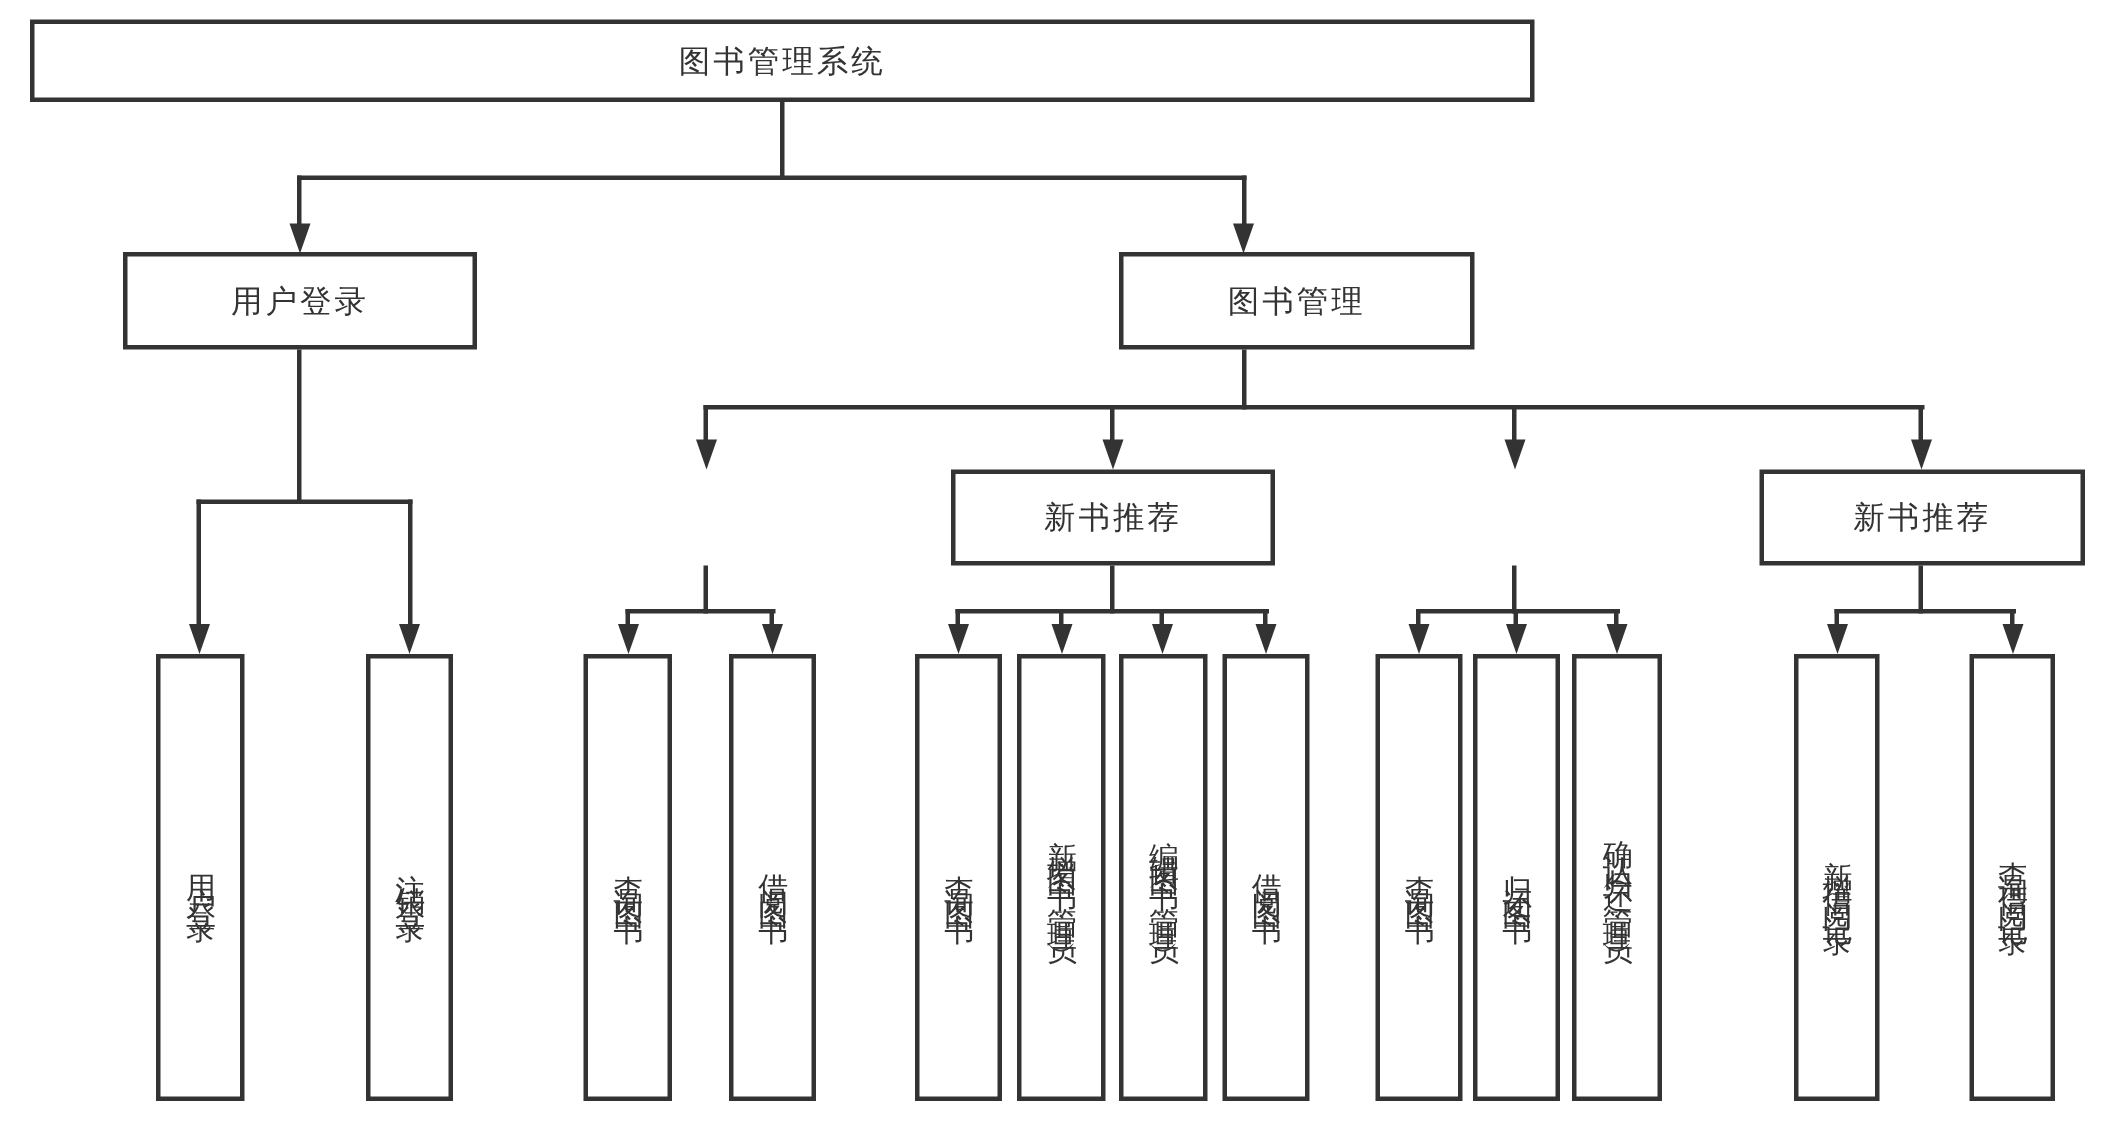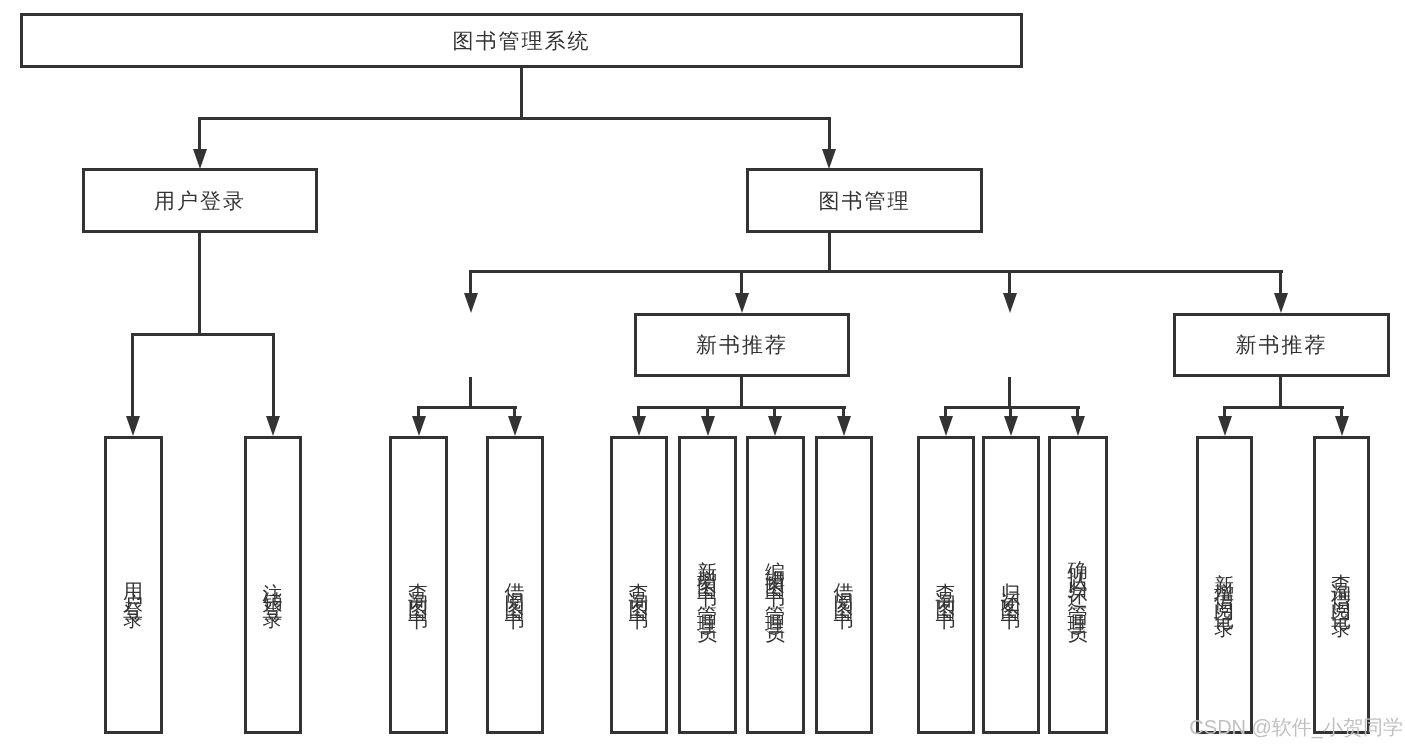--- a/index.html
+++ b/index.html
@@ -190,15 +190,14 @@
   <div class="vline" style="left:1076px;top:406px;height:12px"></div>
   <div class="tri" style="left:1071px;top:416px"></div>
 
   <div class="vline" style="left:1279px;top:377px;height:32px"></div>
   <div class="hline" style="left:1223px;top:406px;width:121px"></div>
   <div class="vline" style="left:1223px;top:406px;height:12px"></div>
   <div class="tri" style="left:1218px;top:416px"></div>
   <div class="vline" style="left:1340px;top:406px;height:12px"></div>
   <div class="tri" style="left:1335px;top:416px"></div>
 
-  <div class="watermark">CSDN @软件_小贺同学</div>
 
 </div>
 
 </body></html>

